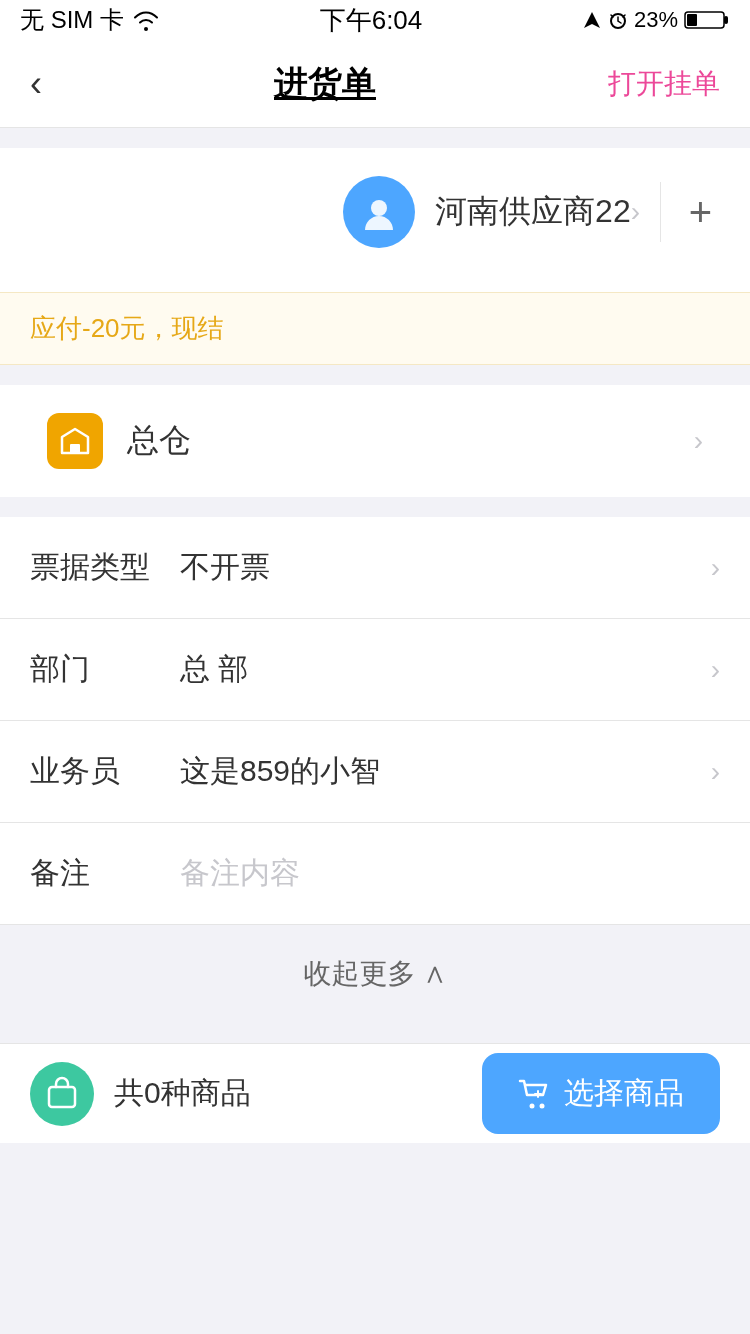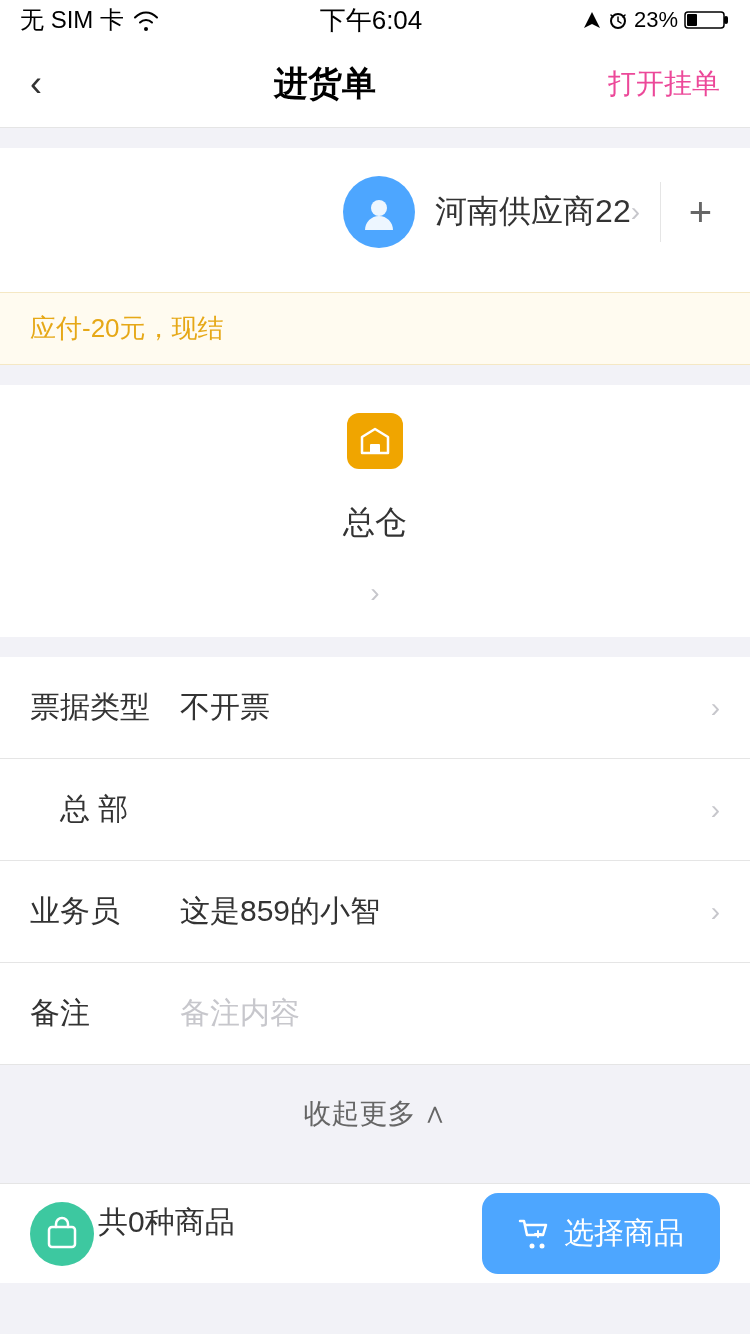--- a/index.html
+++ b/index.html
@@ -42,20 +42,21 @@
     }
     .nav-back {
       font-size: 36px;
       color: #333;
       cursor: pointer;
     }
     .nav-title {
       font-size: 34px;
       font-weight: 600;
       color: #000;
+      text-decoration: underline;
     }
     .nav-action {
       font-size: 28px;
       color: #ec4899;
     }
 
     
     .section-gap {
       height: 20px;
       background: #f2f2f7;
@@ -127,22 +128,21 @@
       border-bottom: 1px solid #f5e8c4;
       margin-top: 16px;
     }
 
     
     .warehouse-row {
       display: flex;
       align-items: center;
       padding: 28px 47px;
       background: #fff;
-      gap: 32px;
-      flex-direction: column;
+      gap: 24px;
     }
     .warehouse-icon {
       width: 56px;
       height: 56px;
       border-radius: 12px;
       background: #f0a500;
       display: flex;
       align-items: center;
       justify-content: center;
       flex-shrink: 0;
@@ -198,22 +198,22 @@
       margin-top: 0;
       padding: 0 30px;
       height: 100px;
       display: flex;
       align-items: center;
       justify-content: space-between;
       border-top: 1px solid #e5e5e5;
     }
     .product-left {
       display: flex;
-      align-items: flex-start;
-      gap: 4px;
+      align-items: center;
+      gap: 20px;
     }
     .product-icon {
       width: 64px;
       height: 64px;
       border-radius: 50%;
       background: #3dc8a0;
       display: flex;
       align-items: center;
       justify-content: center;
     }
@@ -311,20 +311,21 @@
   <div class="section-gap"></div>
   <div class="card">
 
     <div class="form-row" style="border-top:none;">
       <span class="form-label">票据类型</span>
       <span class="form-value">不开票</span>
       <span class="chevron-right">›</span>
     </div>
 
     <div class="form-row">
+      <span class="form-label">部门</span>
       <span class="form-value">总 部</span>
       <span class="chevron-right">›</span>
     </div>
 
     <div class="form-row">
       <span class="form-label">业务员</span>
       <span class="form-value">这是859的小智</span>
       <span class="chevron-right">›</span>
     </div>
 

